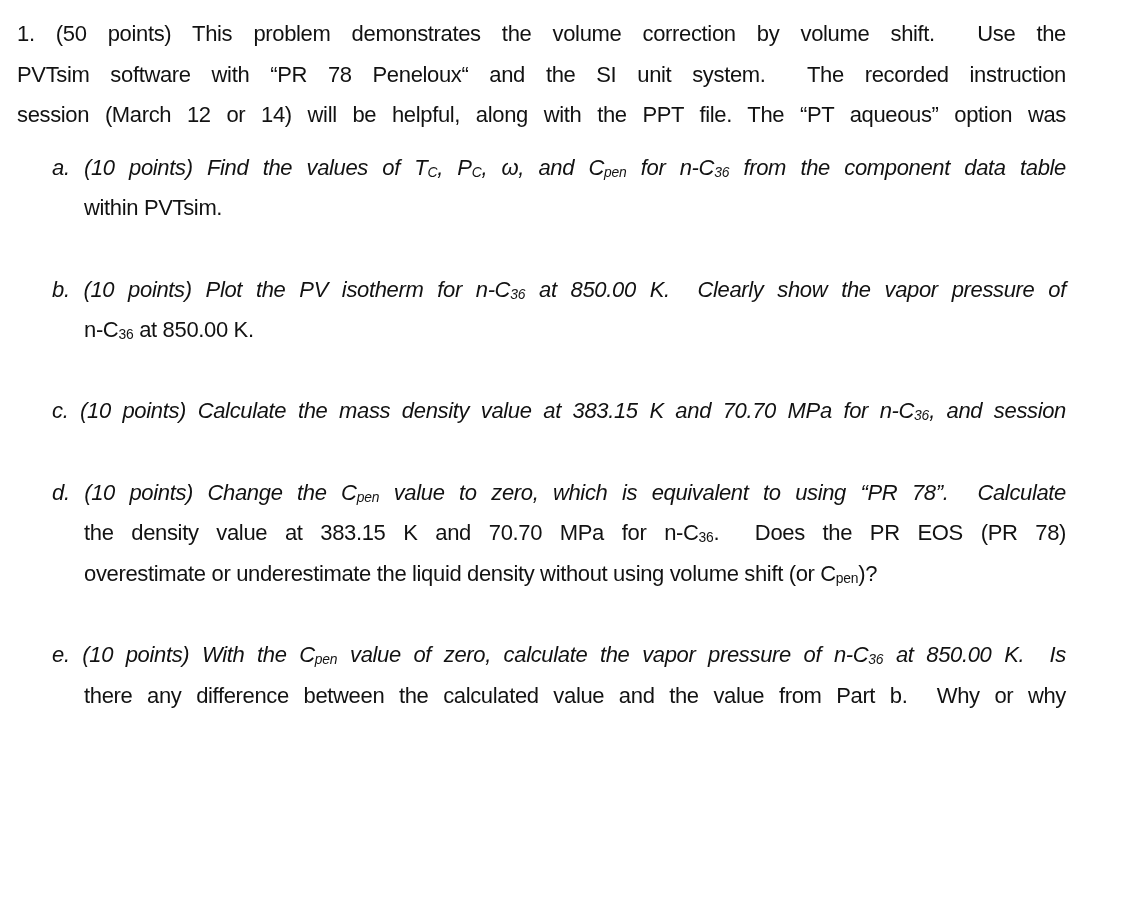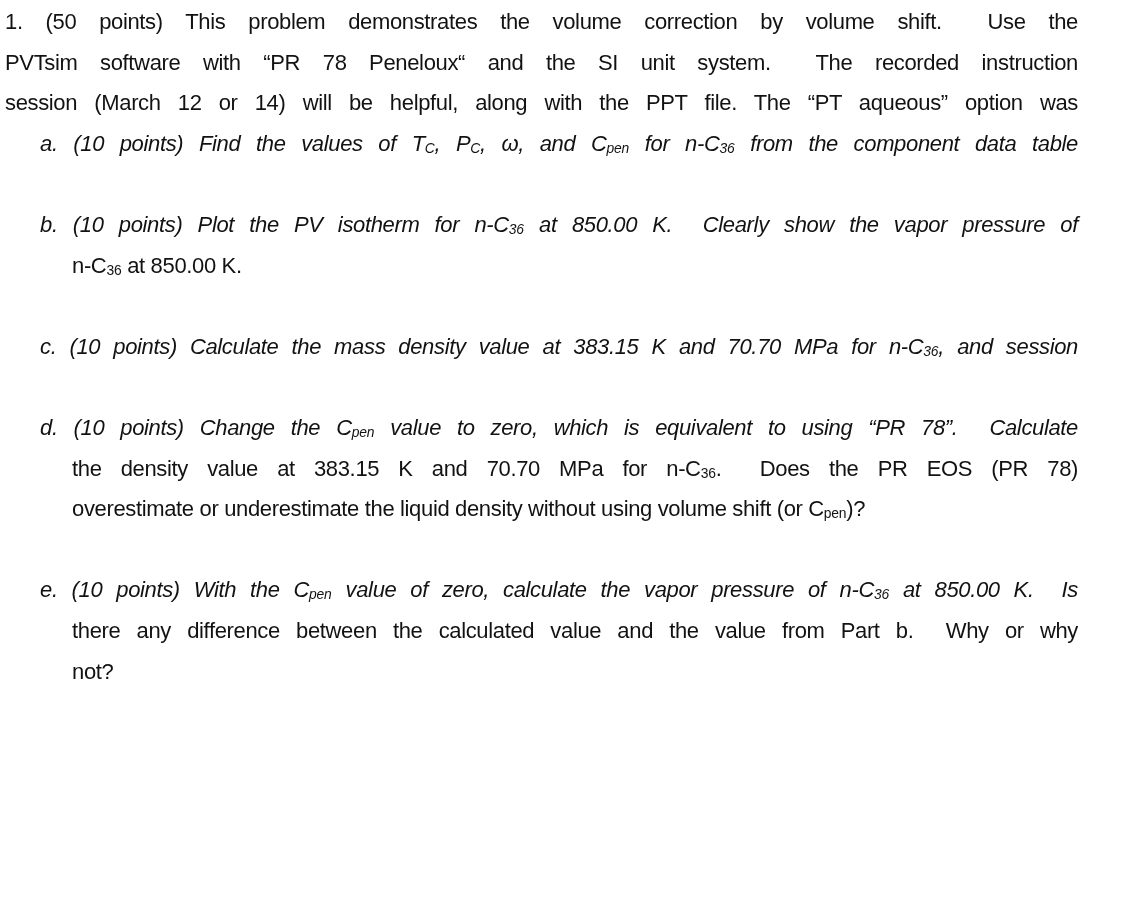--- a/index.html
+++ b/index.html
@@ -16,21 +16,21 @@
     box-sizing: border-box;
     width: 1134px;
     font-family: "Liberation Sans", sans-serif;
     font-size: 22px;
     line-height: 40.6px;
     letter-spacing: -0.35px;
     color: #121212;
     padding: 2px 56px 0 5px;
   }
   .para {
-    margin: 0;
+    margin: 12px;
   }
   .para.gap-before {
     margin-top: 40.6px;
   }
   .tline {
     text-align: justify;
     text-align-last: justify;
     text-justify: inter-word;
   }
   .tline.last {
@@ -50,31 +50,31 @@
 <body style="background: rgb(255, 255, 255);">
 
 <main id="doc" class="doc" style="background: rgb(255, 255, 255); color: rgb(18, 18, 18);">
     <section class="para body">
       <div class="tline first"><span class="run">1. (50 points) This problem demonstrates the volume correction by volume shift.&nbsp; Use the</span></div>
       <div class="tline cont"><span class="run">PVTsim software with “PR 78 Peneloux“ and the SI unit system.&nbsp; The recorded instruction</span></div>
       <div class="tline cont"><span class="run">session (March 12 or 14) will be helpful, along with the PPT file. The “PT aqueous” option was</span></div>
     </section>
     <section class="para list-item">
       <div class="tline first"><span class="run">a. (10 points) Find the values of T</span><span class="sub">C</span><span class="run">, P</span><span class="sub">C</span><span class="run">, ω, and C</span><span class="sub">pen</span><span class="run"> for n-C</span><span class="sub">36</span><span class="run"> from the component data table</span></div>
+      <div class="tline cont last"><span class="run">within PVTsim.</span></div>
     </section>
     <section class="para list-item gap-before">
       <div class="tline first"><span class="run">b. (10 points) Plot the PV isotherm for n-C</span><span class="sub">36</span><span class="run"> at 850.00 K.&nbsp; Clearly show the vapor pressure of</span></div>
       <div class="tline cont last"><span class="run">n-C</span><span class="sub">36</span><span class="run"> at 850.00 K.</span></div>
     </section>
     <section class="para list-item gap-before">
       <div class="tline first"><span class="run">c. (10 points) Calculate the mass density value at 383.15 K and 70.70 MPa for n-C</span><span class="sub">36</span><span class="run">, and session</span></div>
     </section>
     <section class="para list-item gap-before">
       <div class="tline first"><span class="run">d. (10 points) Change the C</span><span class="sub">pen</span><span class="run"> value to zero, which is equivalent to using “PR 78”.&nbsp; Calculate</span></div>
       <div class="tline cont"><span class="run">the density value at 383.15 K and 70.70 MPa for n-C</span><span class="sub">36</span><span class="run">.&nbsp; Does the PR EOS (PR 78)</span></div>
       <div class="tline cont last"><span class="run">overestimate or underestimate the liquid density without using volume shift (or C</span><span class="sub">pen</span><span class="run">)?</span></div>
     </section>
     <section class="para list-item gap-before">
       <div class="tline first"><span class="run">e. (10 points) With the C</span><span class="sub">pen</span><span class="run"> value of zero, calculate the vapor pressure of n-C</span><span class="sub">36</span><span class="run"> at 850.00 K.&nbsp; Is</span></div>
       <div class="tline cont"><span class="run">there any difference between the calculated value and the value from Part b.&nbsp; Why or why</span></div>
-      <div class="tline cont last"><span class="run">not?</span></div>
     </section>
   </main>
 
 </body></html>

